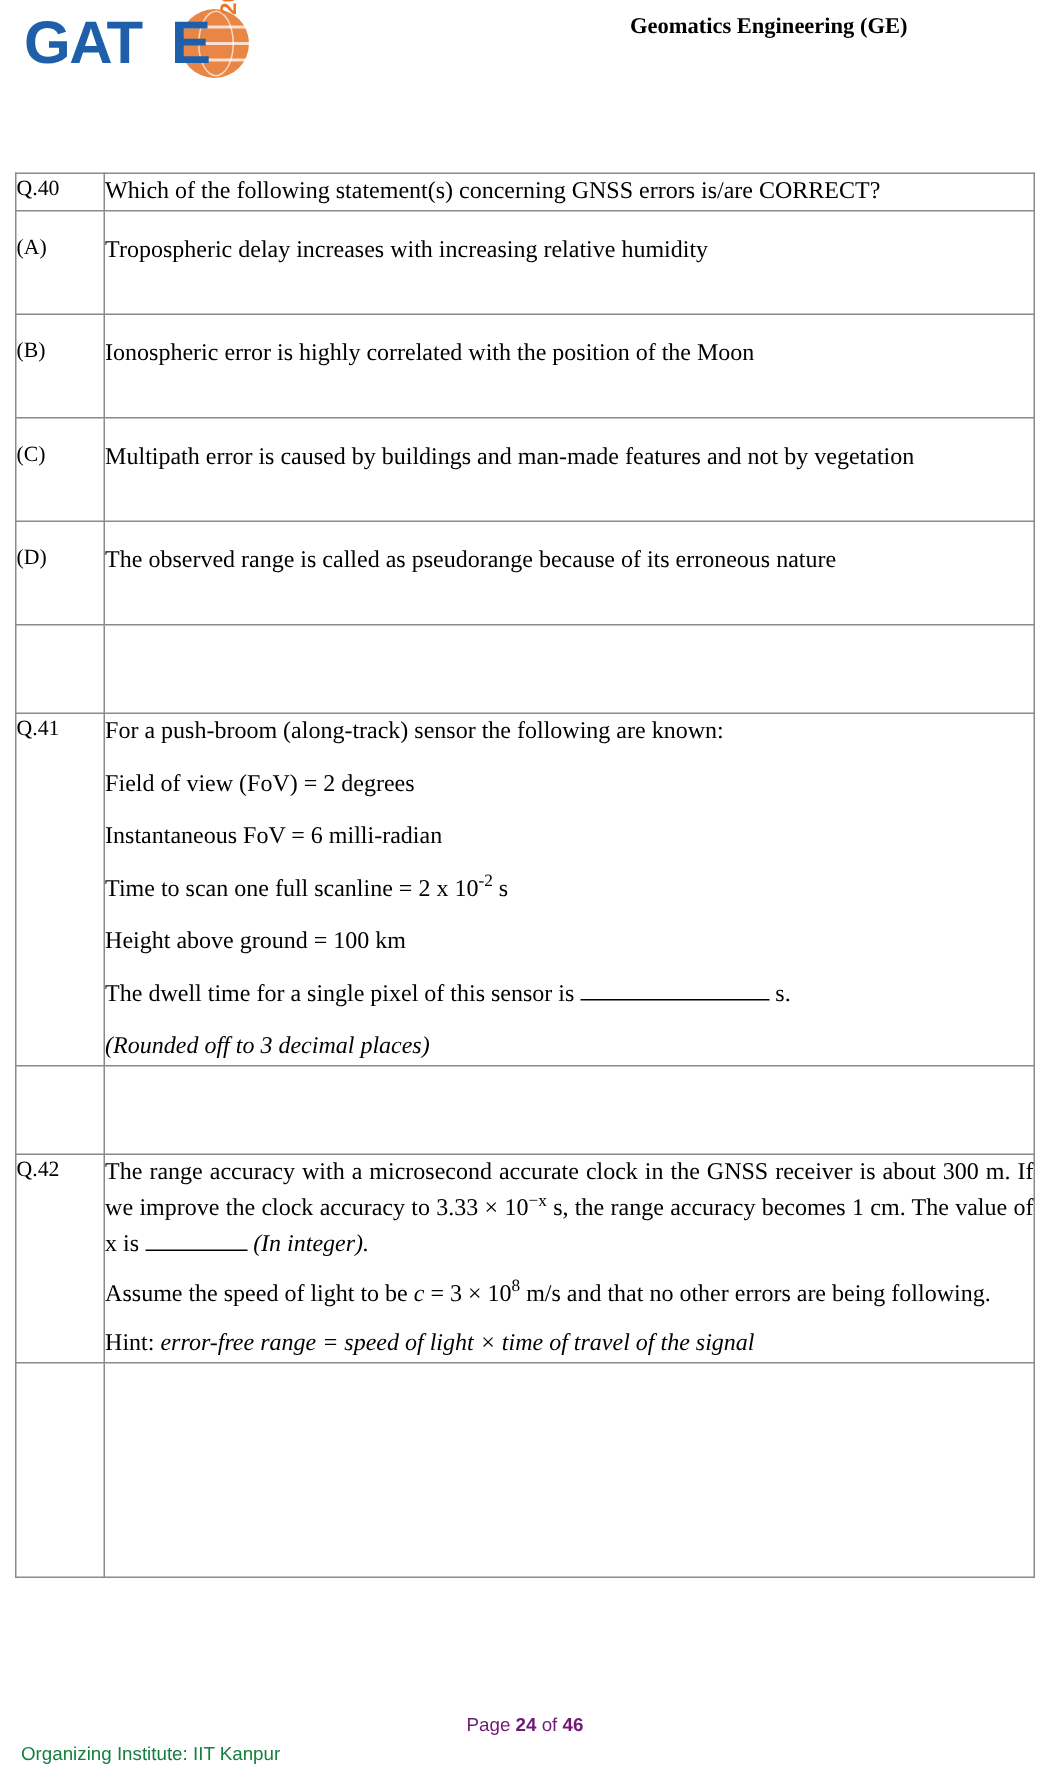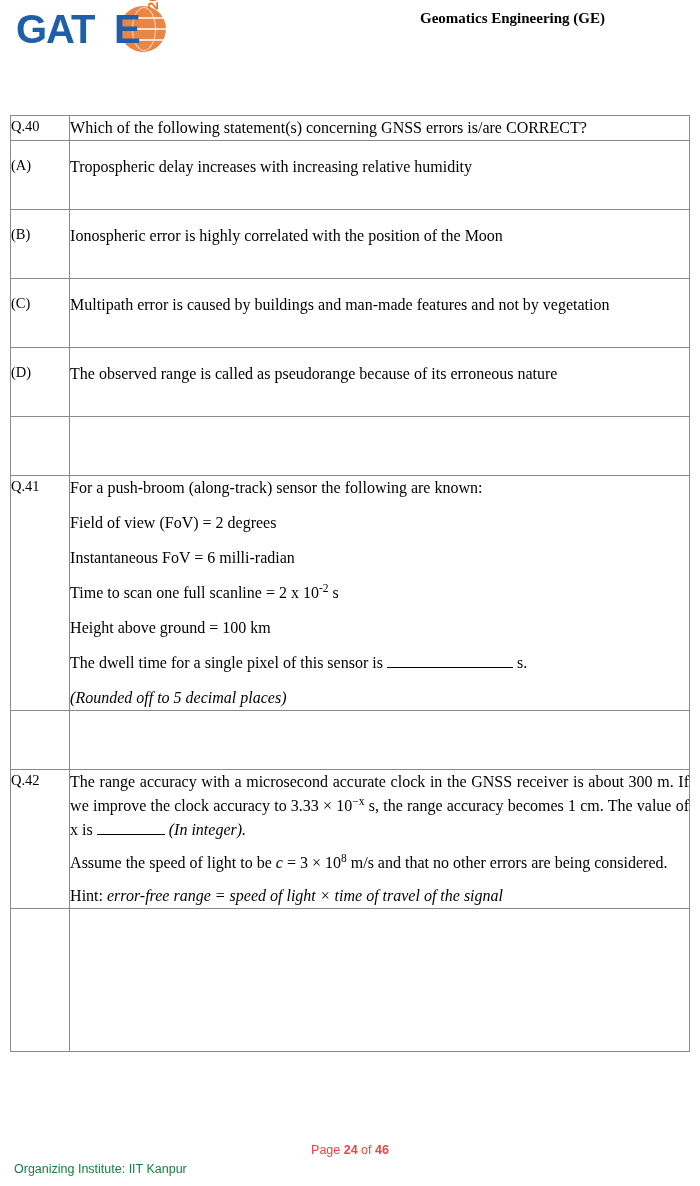--- a/index.html
+++ b/index.html
@@ -152,21 +152,21 @@
   sup { font-size: 0.72em; line-height: 0; vertical-align: super; }
 
   
   .page-num {
     position: absolute;
     left: 0; top: 1143px;
     width: 700px;
     text-align: center;
     font-family: "Liberation Sans", sans-serif;
     font-size: 12.5px;
-    color: #ef4444;
+    color: #701a75;
   }
   .page-num b { font-weight: bold; }
   .org-line {
     position: absolute;
     left: 14px; top: 1162px;
     font-family: "Liberation Sans", sans-serif;
     font-size: 12.5px;
     color: #15803d;
   }
 </style>
@@ -224,34 +224,34 @@
 
     <tr>
       <td class="tag">Q.41</td>
       <td class="body">
         <p>For a push-broom (along-track) sensor the following are known:</p>
         <p>Field of view (FoV) = 2 degrees</p>
         <p>Instantaneous FoV = 6 milli-radian</p>
         <p><span>Time to scan one full scanline = 2 x 10</span><sup>-2</sup><span> s</span></p>
         <p>Height above ground = 100 km</p>
         <p><span>The dwell time for a single pixel of this sensor is </span><span class="fill fill-long"></span><span> s.</span></p>
-        <p class="ital">(Rounded off to 5 decimal places)</p>
+        <p class="ital">(Rounded off to 3 decimal places)</p>
       </td>
     </tr>
 
     <tr class="blank-row">
       <td></td>
       <td></td>
     </tr>
 
     <tr>
       <td class="tag">Q.42</td>
       <td class="body justify">
         <p class="tight"><span>The range accuracy with a microsecond accurate clock in the GNSS receiver is about 300 m. If we improve the clock accuracy to 3.33 × 10</span><sup>−x</sup><span> s, the range accuracy becomes 1 cm. The value of x is </span><span class="fill fill-short"></span> <i>(In integer).</i></p>
-        <p class="tight"><span>Assume the speed of light to be </span><i>c</i><span> = 3 × 10</span><sup>8</sup><span> m/s and that no other errors are being considered.</span></p>
+        <p class="tight"><span>Assume the speed of light to be </span><i>c</i><span> = 3 × 10</span><sup>8</sup><span> m/s and that no other errors are being following.</span></p>
         <p><span>Hint: </span><i>error-free range = speed of light × time of travel of the signal</i></p>
       </td>
     </tr>
 
     <tr class="tail-row">
       <td></td>
       <td></td>
     </tr>
 
   </tbody>

